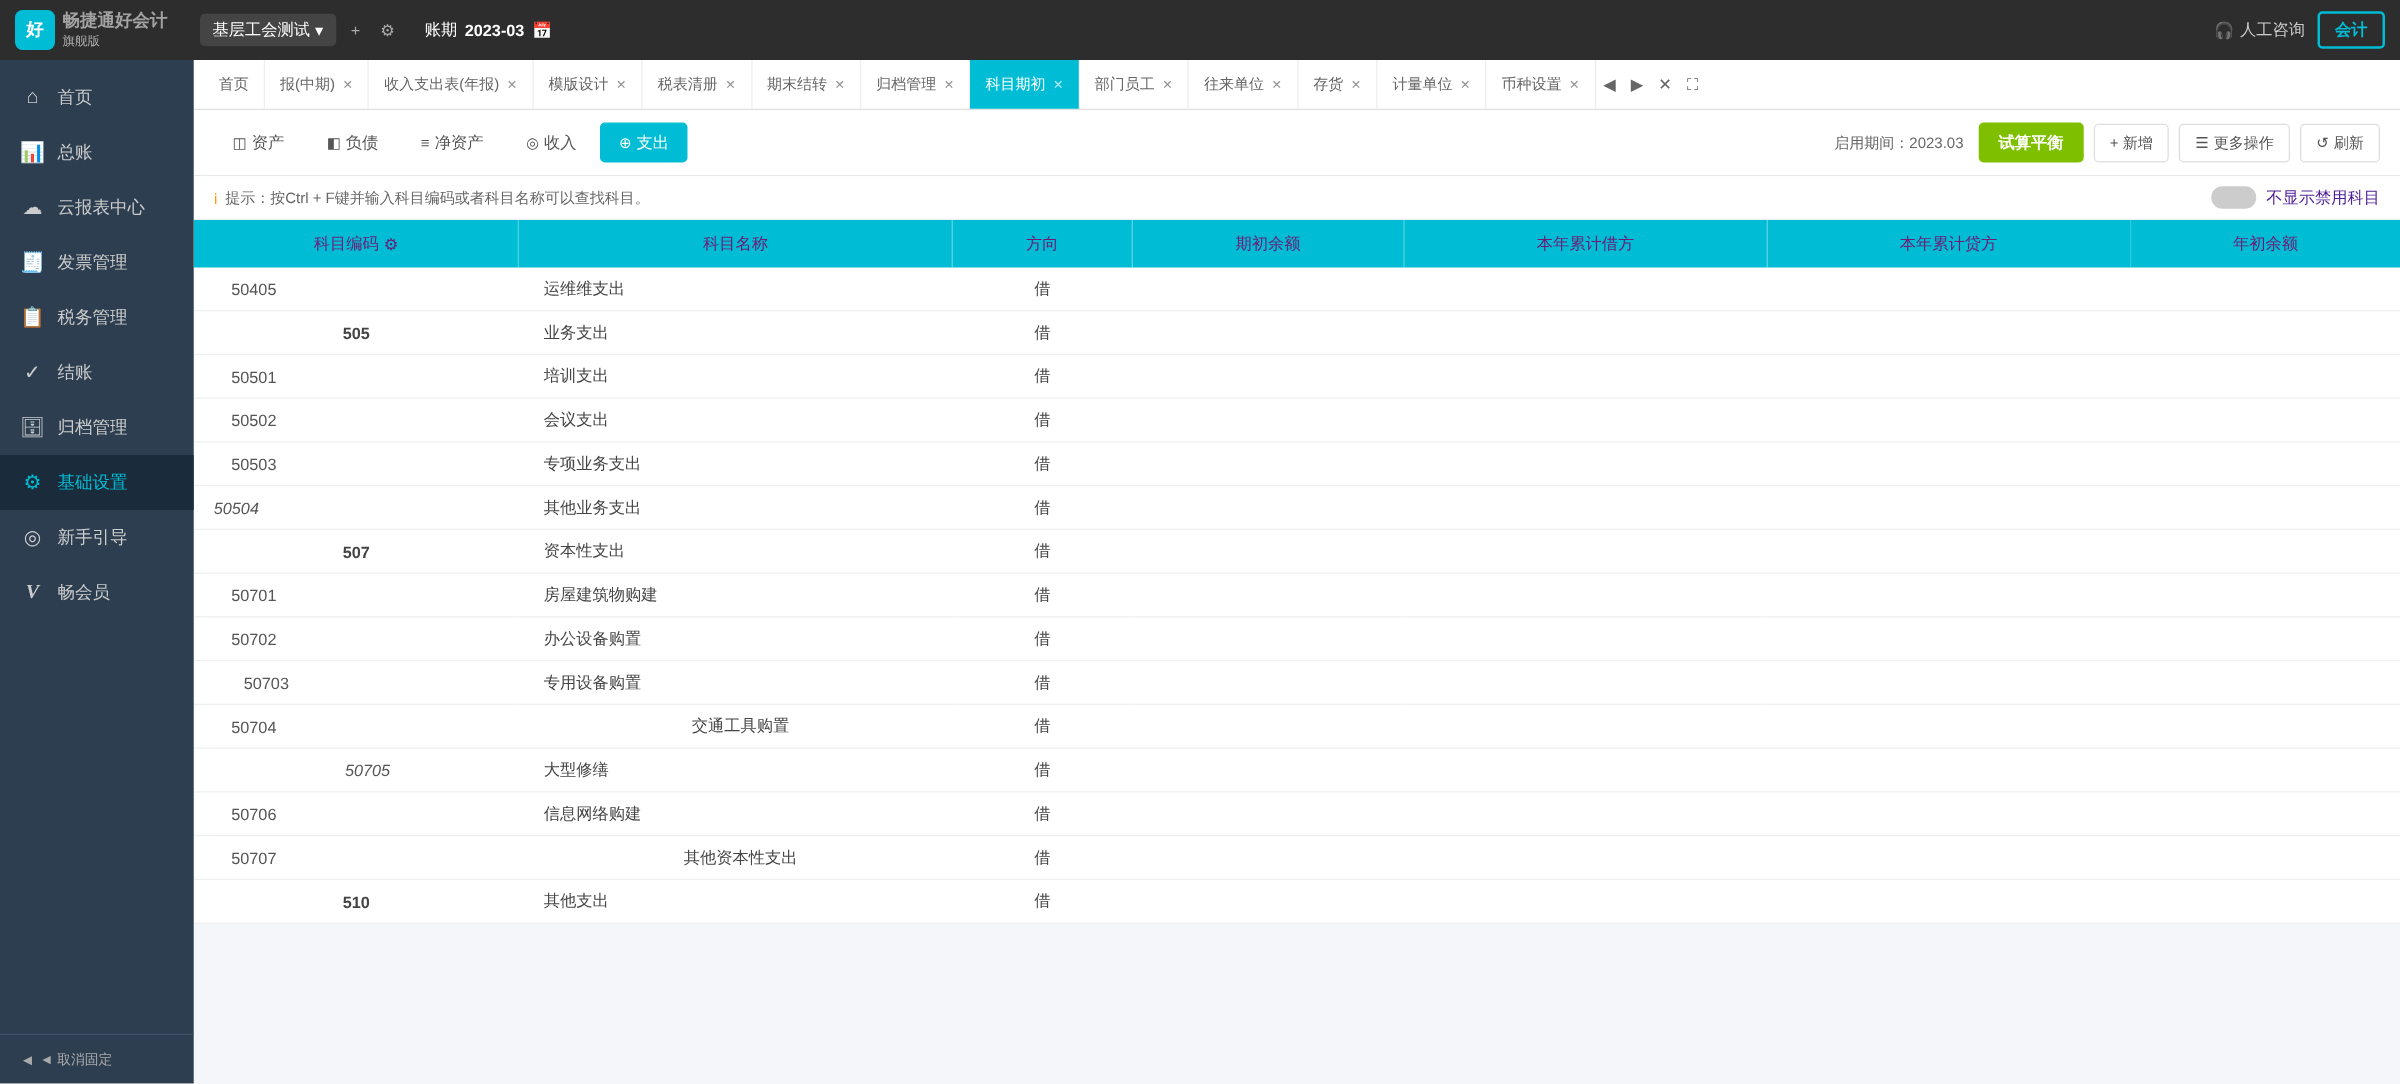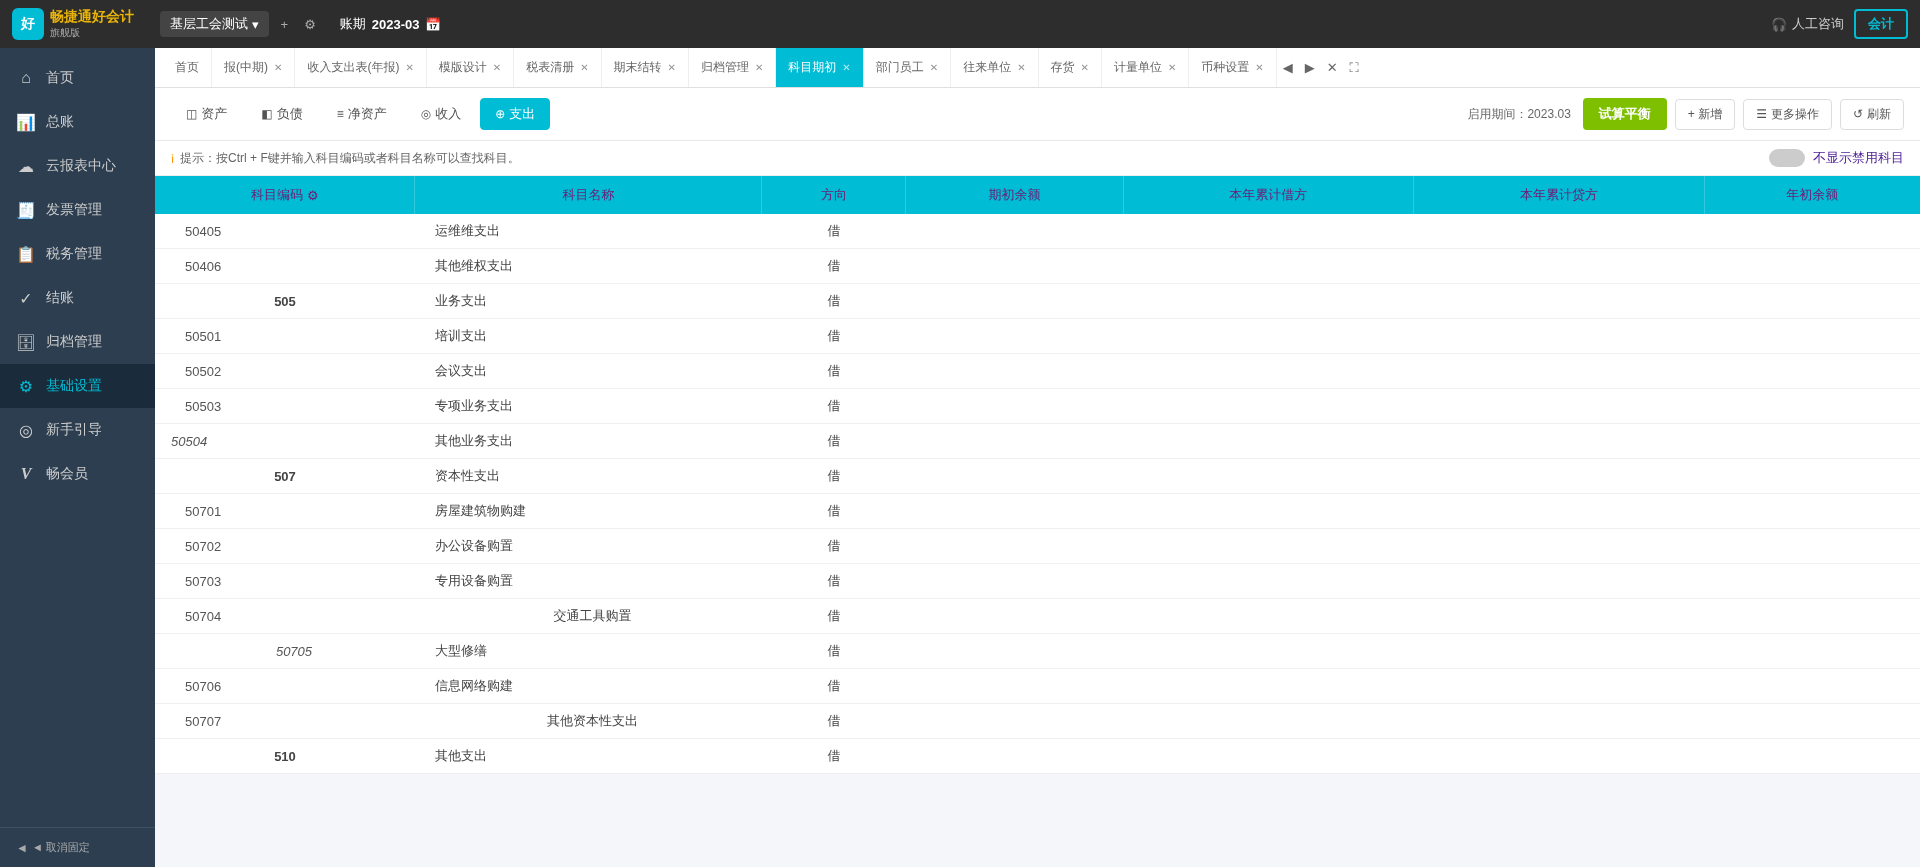--- a/index.html
+++ b/index.html
@@ -4,21 +4,21 @@
   <style>
     * { box-sizing: border-box; margin: 0; padding: 0; }
     body { font-family: "Microsoft YaHei", "PingFang SC", sans-serif; font-size: 13px; background: #f0f2f5; color: #333; overflow: hidden; height: 867px; }
 
     
     .app-container { display: flex; flex-direction: column; height: 867px; }
     .top-bar { display: flex; align-items: center; background: #2d2d2d; height: 48px; padding: 0 12px; gap: 8px; }
     .logo-area { display: flex; align-items: center; gap: 6px; color: #fff; min-width: 140px; }
     .logo-icon { width: 32px; height: 32px; background: #00bcd4; border-radius: 6px; display: flex; align-items: center; justify-content: center; color: #fff; font-weight: bold; font-size: 14px; }
     .logo-text { display: flex; flex-direction: column; }
-    .logo-main { color: #eab308; font-size: 14px; font-weight: bold; font-family: Liberation Serif, serif; }
+    .logo-main { color: #a3a3a3; font-size: 14px; font-weight: bold; font-family: Liberation Serif, serif; }
     .logo-sub { color: #aaa; font-size: 10px; }
     .project-selector { display: flex; align-items: center; gap: 4px; color: #fff; background: #444; padding: 4px 10px; border-radius: 4px; cursor: pointer; }
     .period-info { color: #fff; display: flex; align-items: center; gap: 6px; margin-left: 12px; }
     .top-bar-right { margin-left: auto; display: flex; align-items: center; gap: 10px; }
     .service-btn { color: #ccc; display: flex; align-items: center; gap: 4px; cursor: pointer; }
     .account-btn { border: 2px solid #00bcd4; color: #00bcd4; padding: 4px 12px; border-radius: 4px; cursor: pointer; font-weight: bold; }
 
     
     .main-layout { display: flex; flex: 1; overflow: hidden; }
 
@@ -296,29 +296,20 @@
             <tbody id="table-body">
             <tr class="row-child">
                   <td style="padding-left: 30px; text-align: left;">50405</td>
                   <td style="text-align: left;">运维维支出</td>
                   <td>借</td>
                   <td></td>
                   <td></td>
                   <td></td>
                   <td></td>
                 </tr>
-                <tr class="row-child">
-                  <td style="padding-left: 30px; text-align: left;">50406</td>
-                  <td style="text-align: left;">其他维权支出</td>
-                  <td>借</td>
-                  <td></td>
-                  <td></td>
-                  <td></td>
-                  <td></td>
-                </tr>
                 <tr class="row-parent">
                   <td style="font-weight: bold; padding-left: 12px;">505</td>
                   <td style="text-align: left;">业务支出</td>
                   <td>借</td>
                   <td></td>
                   <td></td>
                   <td></td>
                   <td></td>
                 </tr>
                 <tr class="row-child">
@@ -378,21 +369,21 @@
                 <tr class="row-child">
                   <td style="padding-left: 30px; text-align: left;">50702</td>
                   <td style="text-align: left;">办公设备购置</td>
                   <td>借</td>
                   <td></td>
                   <td></td>
                   <td></td>
                   <td></td>
                 </tr>
                 <tr class="row-child">
-                  <td style="padding-left: 30px; text-align: left;">50703</td>
+                  <td style="padding-left: 40px; text-align: left;">50703</td>
                   <td style="text-align: left;">专用设备购置</td>
                   <td>借</td>
                   <td></td>
                   <td></td>
                   <td></td>
                   <td></td>
                 </tr>
                 <tr class="row-child">
                   <td style="padding-left: 30px; text-align: left;">50704</td>
                   <td style="text-align: center;">交通工具购置</td>

